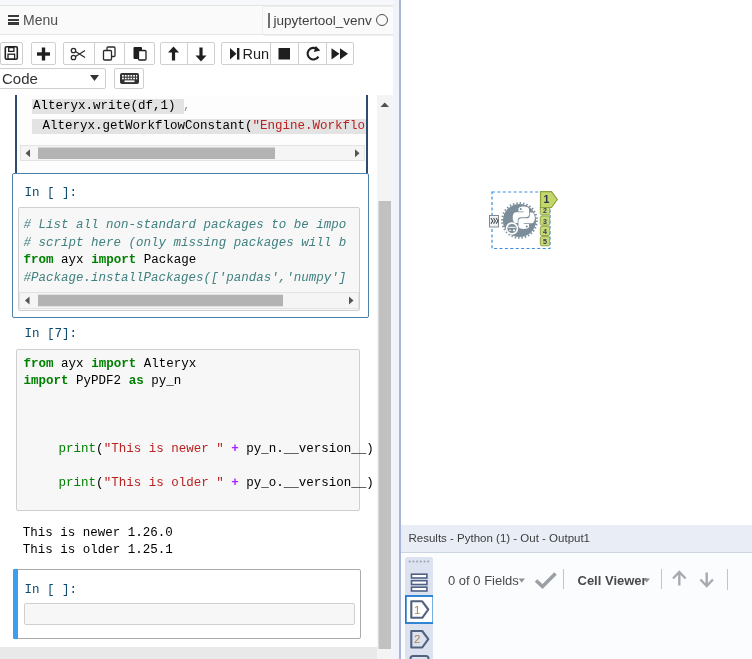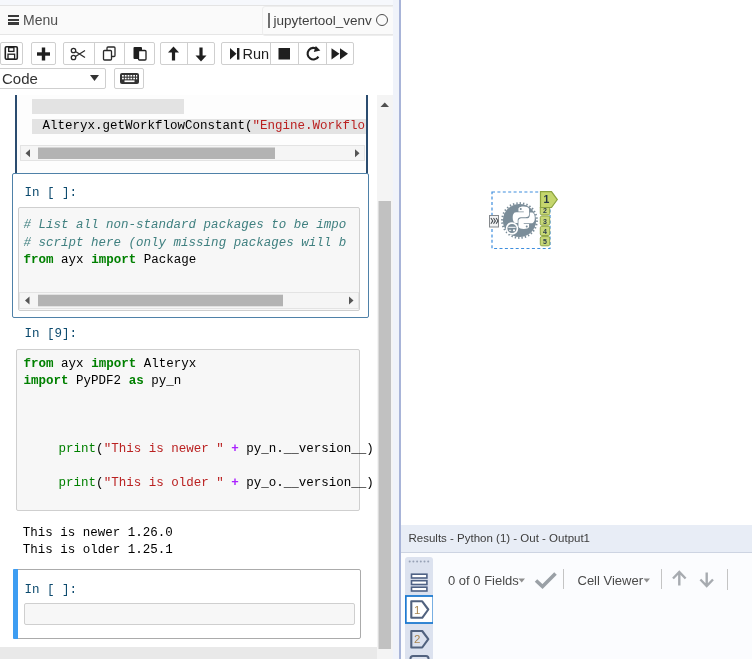--- a/index.html
+++ b/index.html
@@ -130,44 +130,46 @@
         <rect x="4.5" y="7.4" width="10" height="1.7"></rect>
       </g>
     </svg>
 
     <div class="abs" style="left:0;top:94.5px;width:377px;height:564.5px;background:#fff;overflow:hidden;">
 
       <div class="abs" style="left:15px;top:-10px;width:353px;height:177px;border:2.5px solid #2b4c6f;border-radius:2px;background:#fdfdfd;box-sizing:border-box;"></div>
 
       <div class="abs" style="left:31.5px;top:4.5px;width:152px;height:14.5px;background:#e3e3e3;"></div>
       <div class="abs" style="left:31.5px;top:24.5px;width:334px;height:14.5px;background:#e3e3e3;"></div>
+      <div class="mono abs" style="left:33px;top:3px;color:#000;">Alteryx.write(df,1)<span style="color:#909090"> ,</span></div>
       <div class="mono abs" style="left:33px;top:23px;color:#000;width:332px;overflow:hidden;">Alteryx.getWorkflowConstant(<span class="str">"Engine.Workflo</span></div>
 
       <div class="abs" style="left:19.5px;top:50px;width:345px;height:16.5px;background:#f5f5f5;border:1px solid #e3e3e3;box-sizing:border-box;"></div>
       <svg class="abs" style="left:19.5px;top:50px;" width="345" height="16.5">
         <path d="M10,4.2 L5.5,8.2 L10,12.2 Z" fill="#555"></path>
         <path d="M335,4.2 L339.5,8.2 L335,12.2 Z" fill="#555"></path>
         <rect x="18" y="2.5" width="237" height="11.5" fill="#b3b3b3"></rect>
       </svg>
 
       <div class="abs" style="left:12px;top:78px;width:356.5px;height:145px;border:1.5px solid #4f81a8;border-radius:2px;background:#fff;box-sizing:border-box;"></div>
       <div class="prompt" style="top:90px;">In [ ]:</div>
       <div class="abs" style="left:18.2px;top:112.5px;width:342px;height:103.5px;background:#f7f7f7;border:1px solid #cfcfcf;border-radius:2px;box-sizing:border-box;"></div>
       <div class="mono cline" style="top:122.4px;"><span class="cm"># List all non-standard packages to be impo</span></div>
       <div class="mono cline" style="top:140.1px;"><span class="cm"># script here (only missing packages will b</span></div>
       <div class="mono cline" style="top:157.8px;"><span class="kw">from</span> ayx <span class="kw">import</span> Package</div>
+      <div class="mono cline" style="top:175.4px;"><span class="cm">#Package.installPackages(['pandas','numpy']</span></div>
 
       <div class="abs" style="left:19.2px;top:197.5px;width:340px;height:17px;background:#f5f5f5;border:1px solid #e3e3e3;box-sizing:border-box;"></div>
       <svg class="abs" style="left:19.2px;top:197.5px;" width="340" height="17">
         <path d="M10.5,4.5 L6,8.5 L10.5,12.5 Z" fill="#555"></path>
         <path d="M330,4.5 L334.5,8.5 L330,12.5 Z" fill="#555"></path>
         <rect x="19" y="2.7" width="245" height="11.6" fill="#b3b3b3"></rect>
       </svg>
 
-      <div class="prompt" style="top:231.5px;">In [9]:</div>
+      <div class="prompt" style="top:231.5px;">In [7]:</div>
       <div class="abs" style="left:15.5px;top:254.5px;width:344.5px;height:162px;background:#f7f7f7;border:1px solid #cfcfcf;border-radius:2px;box-sizing:border-box;"></div>
       <div class="mono cline" style="top:261px;"><span class="kw">from</span> ayx <span class="kw">import</span> Alteryx</div>
       <div class="mono cline" style="top:278px;"><span class="kw">import</span> PyPDF2 <span class="kw">as</span> py_n</div>
       <div class="mono cline" style="top:346px;"><span class="bi">print</span>(<span class="str">"This is newer "</span> <span class="op">+</span> py_n.__version__)</div>
       <div class="mono cline" style="top:380px;"><span class="bi">print</span>(<span class="str">"This is older "</span> <span class="op">+</span> py_o.__version__)</div>
 
       <div class="mono abs" style="left:22.7px;top:430px;color:#000;">This is newer 1.26.0
 This is older 1.25.1</div>
 
       <div class="abs" style="left:13px;top:474.8px;width:347.5px;height:69.5px;border:1px solid #ababab;border-radius:2px;background:#fff;box-sizing:border-box;"></div>
@@ -257,21 +259,21 @@
   </svg>
 
   <div class="abs" style="left:448px;top:572.5px;font-size:13px;color:#4a4a4a;">0 of 0 Fields</div>
   <svg class="abs" style="left:518px;top:578px;" width="8" height="5">
       <path d="M0.5,0.5 L7,0.5 L3.7,4.4 Z" fill="#8f8f8f"></path>
     </svg>
   <svg class="abs" style="left:534px;top:571px;" width="24" height="18">
       <path d="M2,9.5 L8.5,15.5 L21.5,2.5" fill="none" stroke="#9aa0a6" stroke-width="3.6"></path>
     </svg>
   <div class="abs" style="left:563.3px;top:569px;width:1.2px;height:19.5px;background:#c4c4c4;"></div>
-  <div class="abs" style="left:577.5px;top:572.5px;font-size:13px;color:#4a4a4a;">Cell Viewer</div>
+  <div class="abs" style="left:577.5px;top:572.5px;font-size:13px;color:#4a4a4a;font-weight:bold;">Cell Viewer</div>
   <svg class="abs" style="left:643px;top:578px;" width="8" height="5">
       <path d="M0.5,0.5 L7,0.5 L3.7,4.4 Z" fill="#8f8f8f"></path>
     </svg>
   <div class="abs" style="left:661px;top:569px;width:1.2px;height:19.5px;background:#c4c4c4;"></div>
   <svg class="abs" style="left:669px;top:569px;" width="50" height="22">
     <g stroke="#a7abb0" stroke-width="2.4" fill="none">
       <path d="M10.3,16.5 L10.3,3.5 M4,9.5 L10.3,3 L16.6,9.5"></path>
       <path d="M37.7,3.5 L37.7,16.5 M31.4,10.5 L37.7,17 L44,10.5"></path>
     </g>
   </svg>

